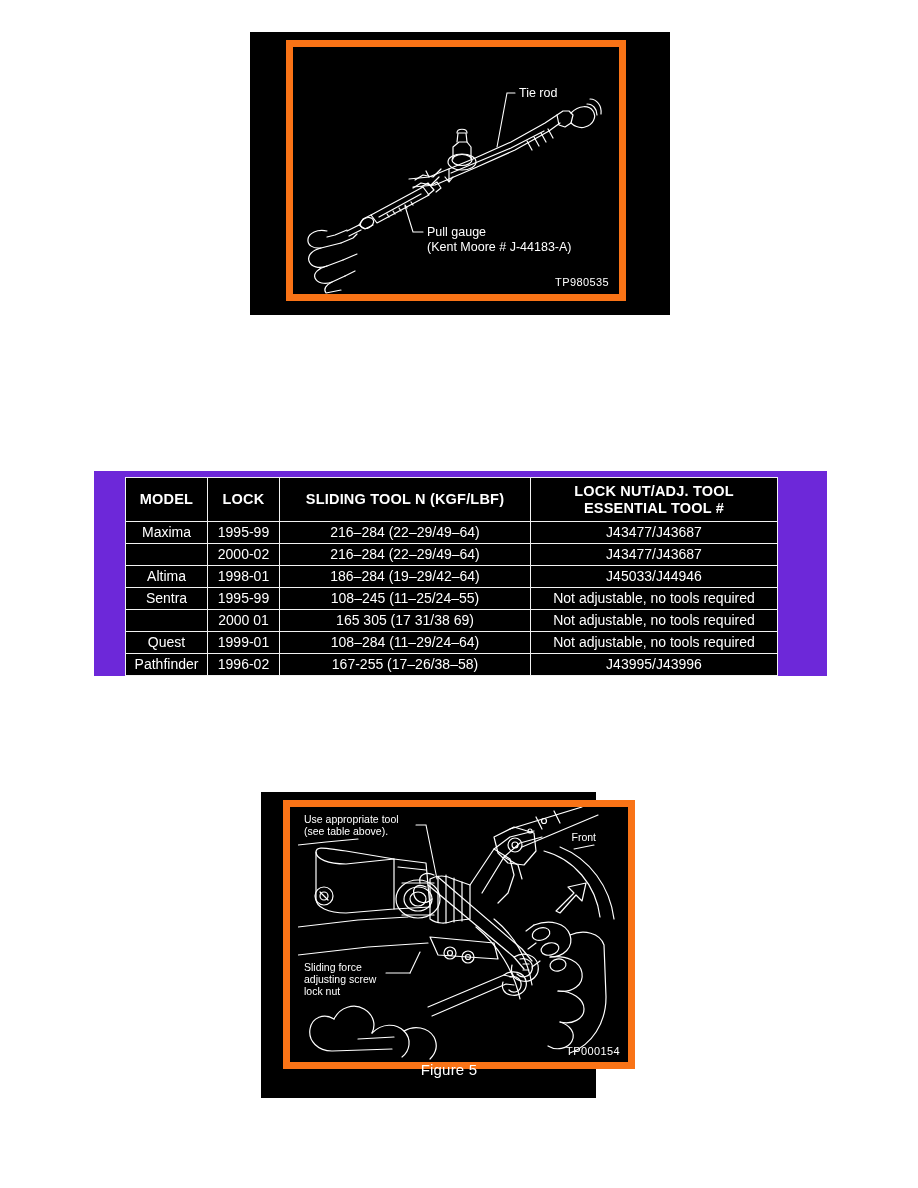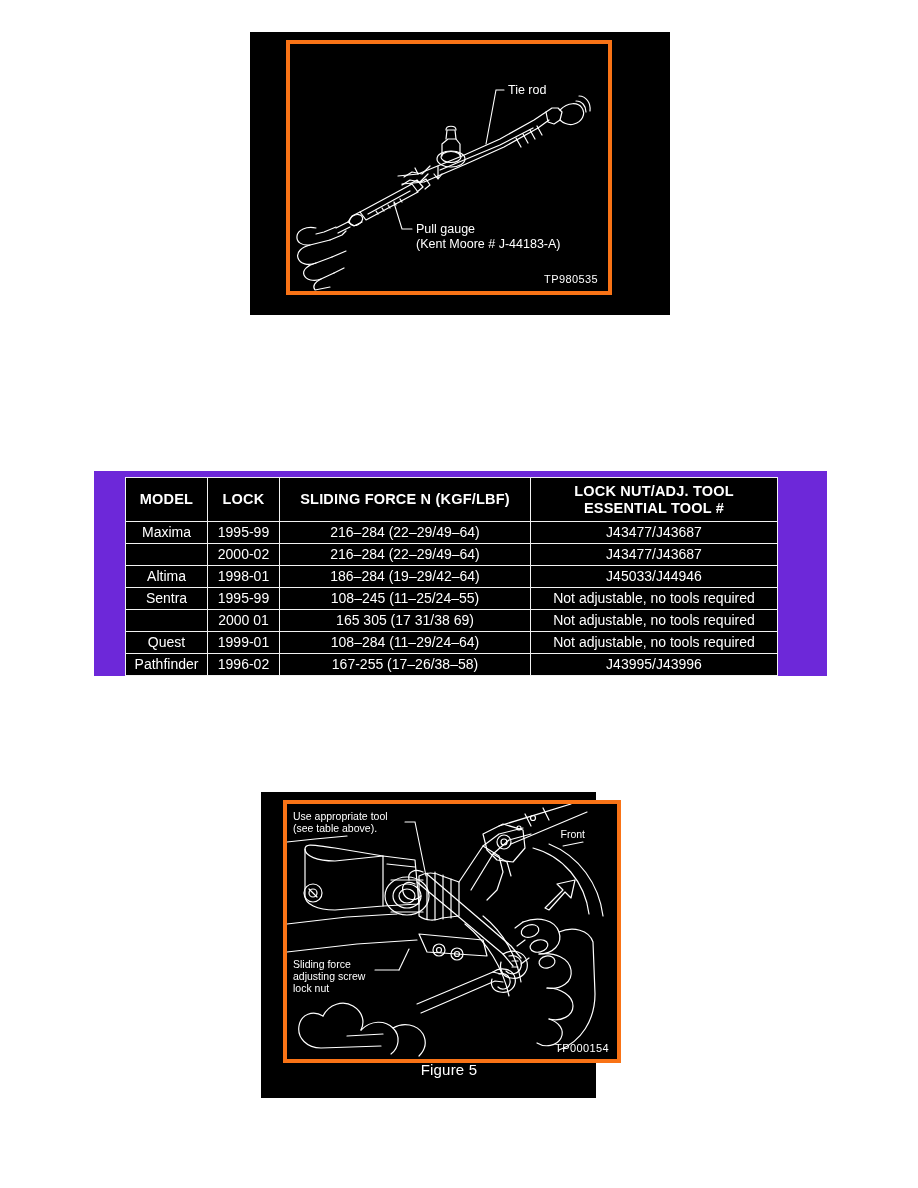--- a/index.html
+++ b/index.html
@@ -16,23 +16,24 @@
     overflow: hidden;
   }
 
   
   .fig-panel {
     position: absolute;
     background: #000000;
   }
   .fig-frame {
     position: absolute;
-    border: 4px solid #f97316;
+    border: 7px solid #f97316;
     background: #000000;
     overflow: hidden;
+    padding-left: 8px;
   }
   .fig-caption {
     position: absolute;
     color: #ffffff;
     font-size: 15px;
     text-align: center;
     letter-spacing: 0.2px;
     white-space: nowrap;
   }
   .fig-code {
@@ -177,21 +178,21 @@
     <colgroup>
       <col class="col-model">
         <col class="col-year">
         <col class="col-force">
         <col class="col-tool">
     </colgroup>
     <thead>
       <tr>
         <th>MODEL</th>
         <th>LOCK</th>
-        <th>SLIDING FORCE  N (KGF/LBF)</th>
+        <th>SLIDING TOOL  N (KGF/LBF)</th>
         <th>
           <span>LOCK NUT/ADJ. TOOL</span><br>
           <span>ESSENTIAL TOOL #</span>
         </th>
       </tr>
     </thead>
     <tbody>
       <tr>
         <td>Maxima</td>
         <td>1995-99</td>

